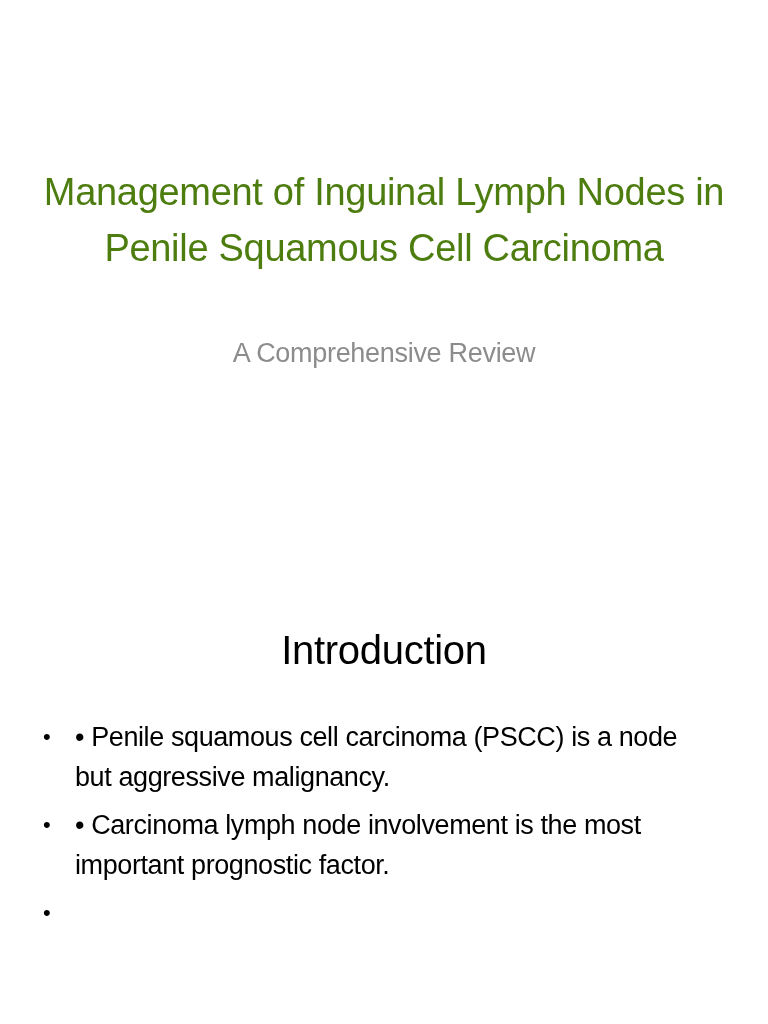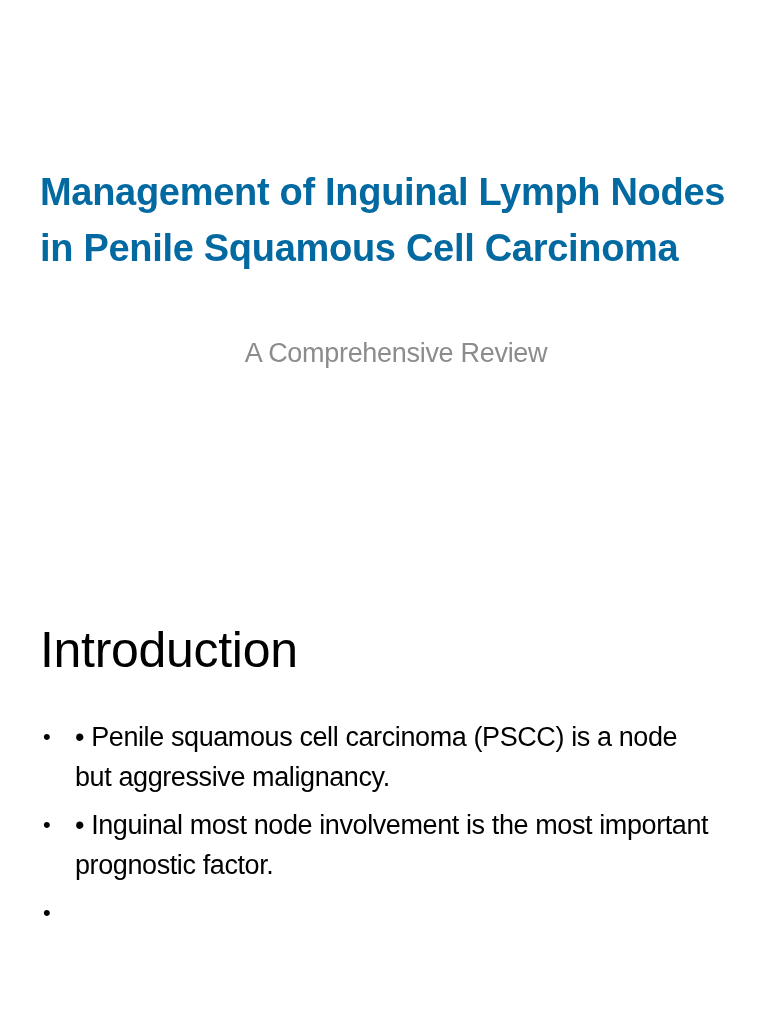--- a/index.html
+++ b/index.html
@@ -21,46 +21,45 @@
     width: 768px;
   }
   #slide-1 { top: 0; height: 576px; }
   #slide-2 { top: 576px; height: 448px; }
 
   .title-main {
     position: absolute;
     left: 40px;
     width: 688px;
     top: 164px;
-    text-align: left;
+    text-align: center;
     font-size: 38px;
     line-height: 56px;
-    color: #0369a1;
+    color: #4d7c0f;
     letter-spacing: -0.3px;
-    font-weight: bold;
   }
   .subtitle {
     position: absolute;
-    left: 52px;
+    left: 40px;
     width: 688px;
     top: 334px;
     text-align: center;
     font-size: 27px;
     line-height: 38px;
     color: #8c8c8c;
     letter-spacing: -0.3px;
   }
 
   .section-title {
     position: absolute;
     left: 40px;
     width: 688px;
     top: 48px;
-    text-align: left;
-    font-size: 50px;
+    text-align: center;
+    font-size: 40px;
     line-height: 52px;
     letter-spacing: -0.3px;
   }
   .bullet-list {
     position: absolute;
     left: 40px;
     top: 141px;
     width: 680px;
     margin: 0;
     padding: 0;
@@ -91,19 +90,19 @@
 
 <section class="slide" id="slide-2">
   <div class="section-title">Introduction</div>
   <ul class="bullet-list">
     <li class="bullet-item">
       <span class="bullet-marker">•</span>
       <span>• Penile squamous cell carcinoma (PSCC) is a node but aggressive malignancy.</span>
     </li>
     <li class="bullet-item">
       <span class="bullet-marker">•</span>
-      <span>• Inguinal most node involvement is the most important prognostic factor.</span>
+      <span>• Carcinoma lymph node involvement is the most important prognostic factor.</span>
     </li>
     <li class="bullet-item">
       <span class="bullet-marker">•</span>
     </li>
   </ul>
 </section>
 
 </body></html>

